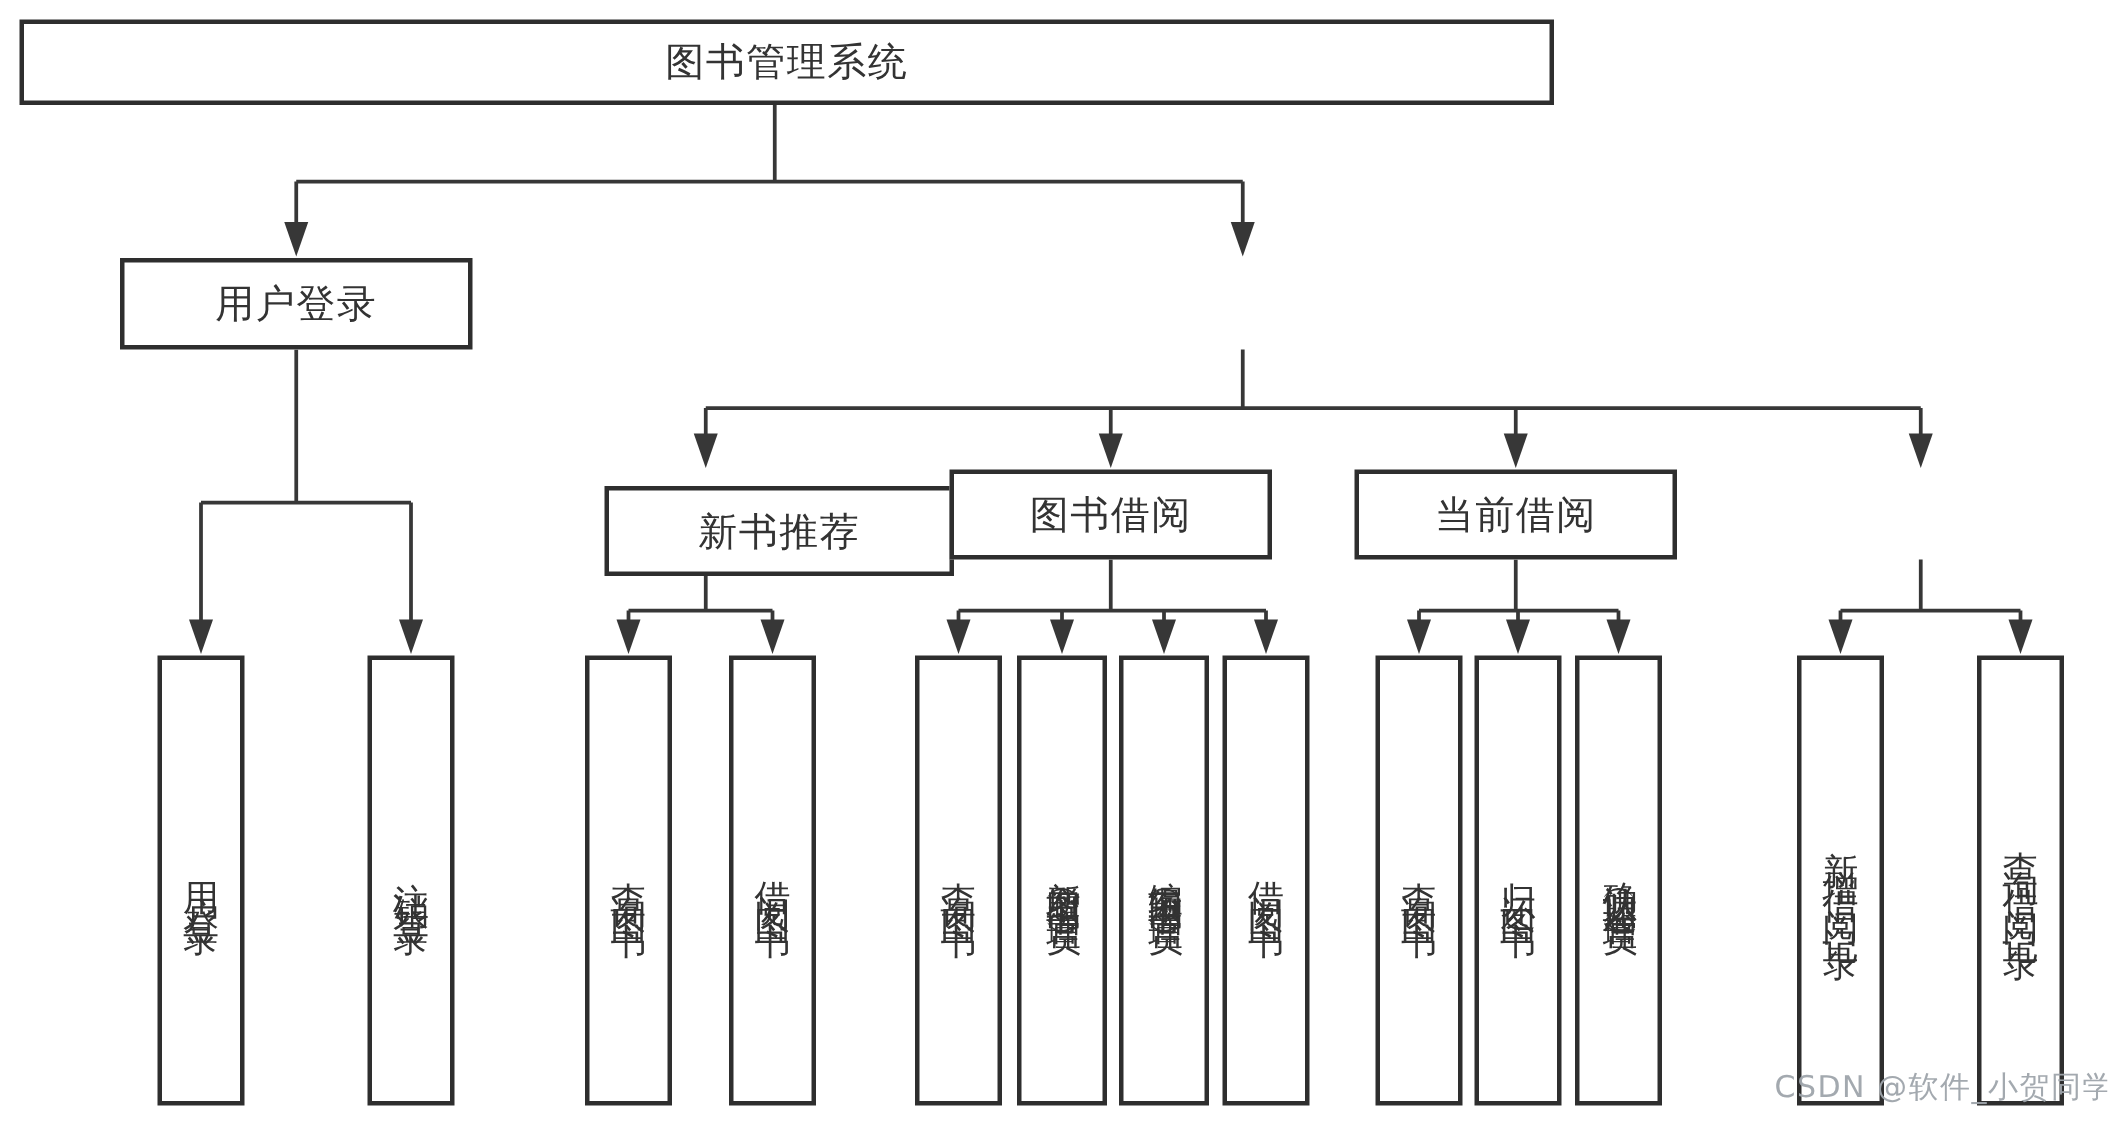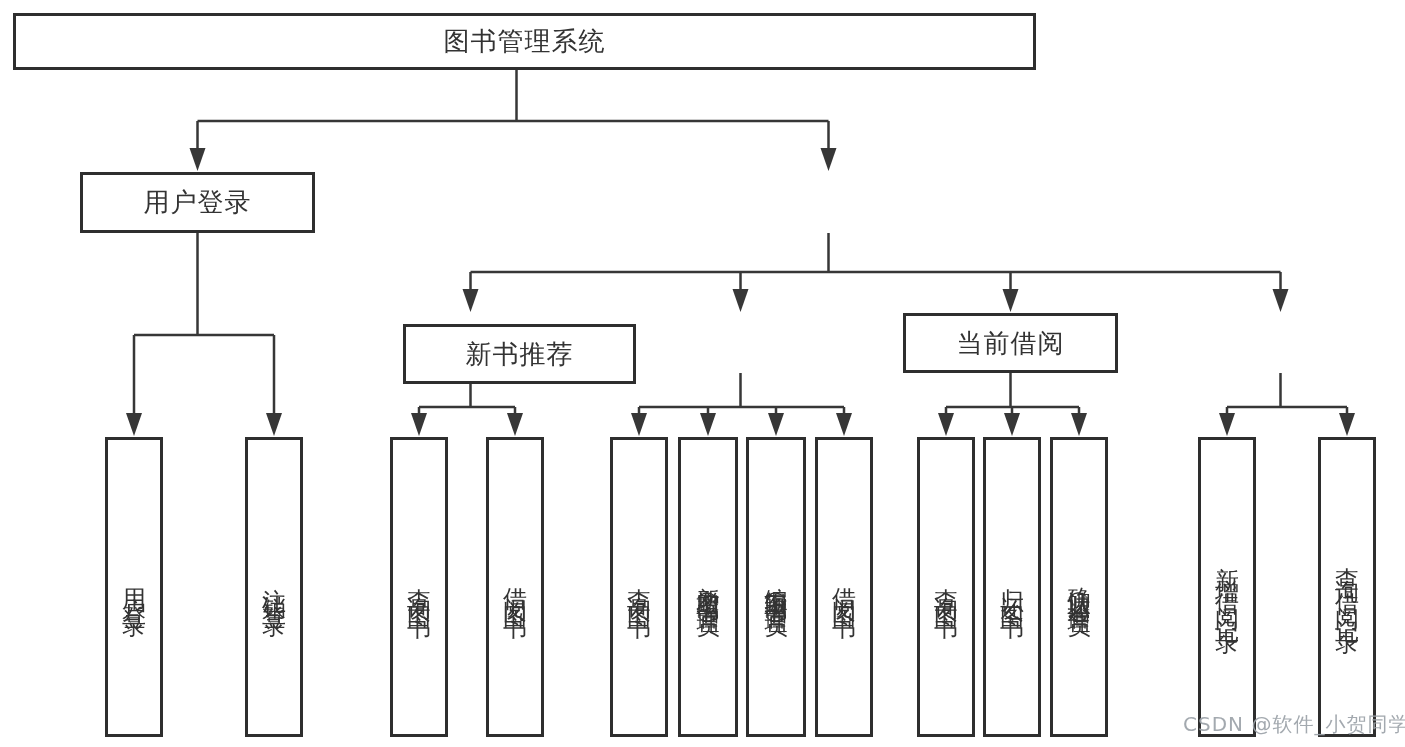--- a/index.html
+++ b/index.html
@@ -118,20 +118,21 @@
       <polygon points="1219,413 1235,413 1227,436"></polygon>
       <polygon points="1339,413 1355,413 1347,436"></polygon>
     </g>
   </svg>
 
   <div class="hbox" style="left:13px; top:13px; width:1023px; height:57px;">图书管理系统</div>
 
   <div class="hbox" style="left:80px; top:172px; width:235px; height:61px;">用户登录</div>
 
   <div class="hbox" style="left:363px; top:324px; width:233px; height:60px;margin-left:40px;">新书推荐</div>
+  <div class="hbox" style="left:633px; top:313px; width:215px; height:60px;">图书借阅</div>
   <div class="hbox" style="left:903px; top:313px; width:215px; height:60px;">当前借阅</div>
 
   <div class="vbox" style="left:105px; top:437px;">
     <span class="vtext vs4">用户登录</span>
   </div>
   <div class="vbox" style="left:245px; top:437px;">
     <span class="vtext vs4">注销登录</span>
   </div>
 
   <div class="vbox" style="left:390px; top:437px;">

